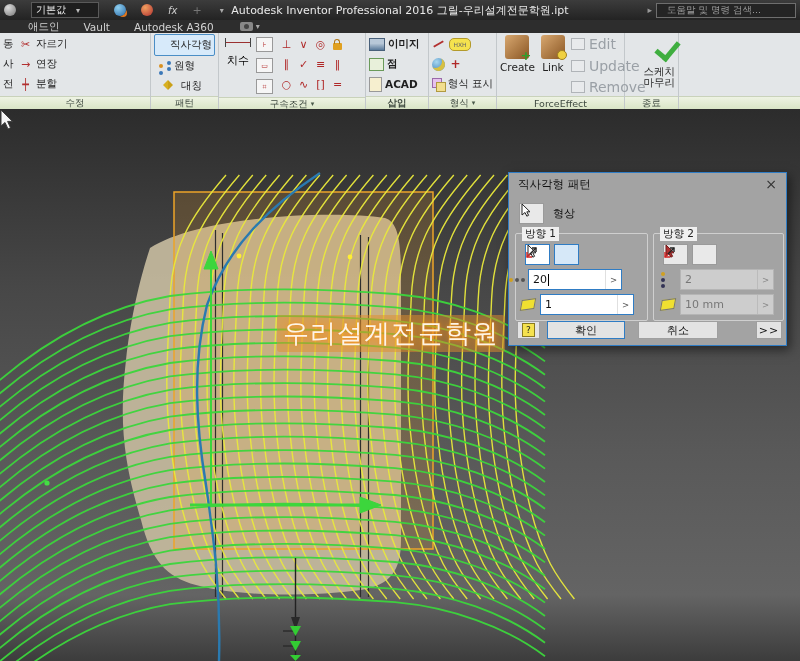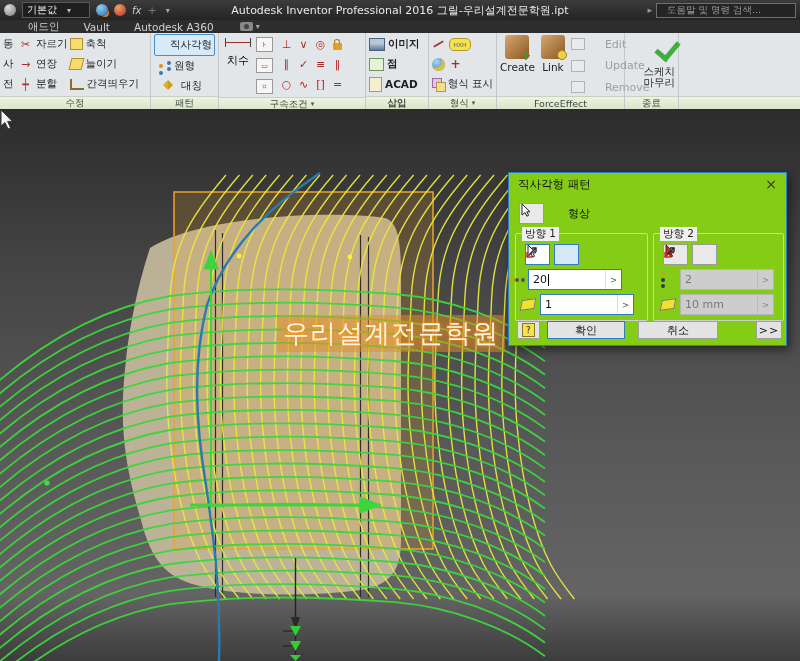--- a/index.html
+++ b/index.html
@@ -2,21 +2,21 @@
 <html><head>
 <meta charset="utf-8">
 <style>
   html,body{margin:0;padding:0;}
   body{width:800px;height:661px;overflow:hidden;position:relative;
        font-family:"DejaVu Sans","Liberation Sans",sans-serif;font-size:11px;
        background:#2d2d2d;-webkit-font-smoothing:antialiased;}
   
   .titlebar{height:20px;background:linear-gradient(#3c3c3c,#232323);display:flex;align-items:center;
             padding:0 4px;position:relative;color:#ddd;}
-  .qat{display:flex;align-items:center;gap:6px;z-index:2;}
+  .qat{display:flex;align-items:center;gap:15px;z-index:2;}
   .sphere{width:12px;height:12px;border-radius:50%;display:inline-block;}
   .sphere.gray{background:radial-gradient(circle at 35% 30%,#ddd,#777);}
   .sphere.c1{background:radial-gradient(circle at 35% 30%,#8fd0f0,#2a6aa8);box-shadow:3px 3px 0 -2px #e07820;}
   .sphere.c2{background:radial-gradient(circle at 35% 30%,#f0a060,#b03030);}
   .combo{background:#1e1e1e;border:1px solid #5a5a5a;height:14px;min-width:58px;display:flex;
          align-items:center;gap:10px;padding:0 4px;font-size:10px;color:#eee;}
   .combo .car{font-size:8px;color:#bbb;}
   .fx{font-style:italic;font-size:10px;color:#ccc;}
   .dim-plus{color:#777;font-size:11px;}
   .title-center{position:absolute;left:0;right:0;text-align:center;font-size:11px;color:#e9e9e9;z-index:1;}
@@ -93,39 +93,39 @@
   .ic-layers:before{content:'';position:absolute;left:0;top:0;width:8px;height:8px;background:#e6c2ee;border:1px solid #9a6aaa;}
   .ic-layers:after{content:'';position:absolute;left:4px;top:4px;width:8px;height:8px;background:#f2de8e;border:1px solid #b09a40;}
   
   .force-flex{display:flex;gap:6px;padding-top:2px;}
   .fe-item{display:flex;flex-direction:column;align-items:center;gap:2px;font-size:10.5px;color:#222;}
   .hand{width:24px;height:24px;border-radius:3px;background:linear-gradient(135deg,#d8a870,#8a5624);position:relative;}
   .hand.create:after{content:'+';position:absolute;right:-2px;bottom:-4px;color:#2ca22c;font-weight:bold;font-size:13px;}
   .hand.link:after{content:'';position:absolute;right:-2px;bottom:-1px;width:8px;height:8px;border-radius:50%;
                    background:#f0d040;border:1px solid #a08020;}
   .fe-dis-col{display:flex;flex-direction:column;justify-content:space-between;padding:2px 0;}
-  .fe-dis{display:flex;align-items:center;gap:20px;color:#9aa0a6;font-size:11px;height:14px;}
+  .fe-dis{display:flex;align-items:center;gap:4px;color:#9aa0a6;font-size:14px;height:14px;}
   .fe-dis .bx{width:12px;height:10px;border:1px solid #b0b4b8;background:#e8eaec;}
   
   .finish-btn{display:flex;flex-direction:column;align-items:flex-end;line-height:11px;font-size:10.5px;color:#222;padding-top:2px;}
   .bigcheck{width:10px;height:18px;border-right:5px solid #3fae3f;border-bottom:5px solid #3fae3f;
             transform:rotate(40deg);margin:2px 0 6px 0;}
   
   .canvas{position:absolute;left:0;top:109px;width:800px;height:552px;background:#3a3a3a;}
   .canvas svg{position:absolute;left:0;top:0;}
   .watermark{position:absolute;left:277px;top:206px;width:228px;height:37px;background:rgba(226,142,44,.5);
              border-radius:3px;display:flex;align-items:center;justify-content:center;z-index:2;
              font-size:26px;color:#fdf4e6;letter-spacing:1px;text-shadow:0 0 7px #ff9418,0 0 2px #e88a20;}
   .mouse{position:absolute;left:656px;top:507px;z-index:6;}
   
-  .dialog{position:absolute;left:508px;top:63px;width:277px;height:172px;background:#84cc16;
+  .dialog{position:absolute;left:508px;top:63px;width:277px;height:172px;background:#a3a3a3;
           border:1px solid #2f7cc4;box-shadow:3px 4px 10px rgba(0,0,0,.5);z-index:5;color:#111;}
   .dlg-title{height:22px;display:flex;align-items:center;padding:0 9px;font-size:11.5px;}
   .dlg-close{margin-left:auto;font-size:14px;color:#333;line-height:14px;}
-  .shape-row{position:absolute;left:10px;top:30px;display:flex;align-items:center;gap:24px;text-align:right;}
+  .shape-row{position:absolute;left:10px;top:30px;display:flex;align-items:center;gap:9px;text-align:right;}
   .tool-btn{width:25px;height:21px;border:1px solid #9a9a9a;background:#e9e9e9;display:flex;
             align-items:center;justify-content:center;padding:0;}
   .tool-btn.selblue{border:1px solid #2f7cc4;background:#fff;}
   .tool-btn.selblue2{border:1px solid #2f7cc4;background:#d6e8f8;}
   .gbox{position:absolute;border:1px solid #cfcfcf;border-radius:2px;}
   .gbox .legend{position:absolute;top:-7px;left:6px;background:#f0f0f0;padding:0 3px;font-size:10.5px;color:#222;}
   .g1{left:6px;top:60px;width:131px;height:86px;}
   .g2{left:144px;top:60px;width:129px;height:86px;}
   .btnrow{position:absolute;display:flex;gap:4px;}
   .fld{position:absolute;display:flex;align-items:center;gap:5px;}
@@ -206,34 +206,20 @@
             <span class="mi red">✂</span>
             <span>자르기</span>
           </div>
         <div class="rrow">
             <span class="mi red">→</span>
             <span>연장</span>
           </div>
         <div class="rrow">
             <span class="mi red">┿</span>
             <span>분할</span>
-          </div>
-      </div>
-      <div class="mod-col">
-        <div class="rrow">
-            <span class="sq-y"></span>
-            <span>축척</span>
-          </div>
-        <div class="rrow">
-            <span class="sq-y tilt"></span>
-            <span>늘이기</span>
-          </div>
-        <div class="rrow">
-            <span class="offs"></span>
-            <span>간격띄우기</span>
           </div>
       </div>
     </div>
     <div class="rlabel">
         <span>수정</span>
       </div>
   </div>
 
   <div class="rgroup g-pattern">
     <div class="rcontent">

